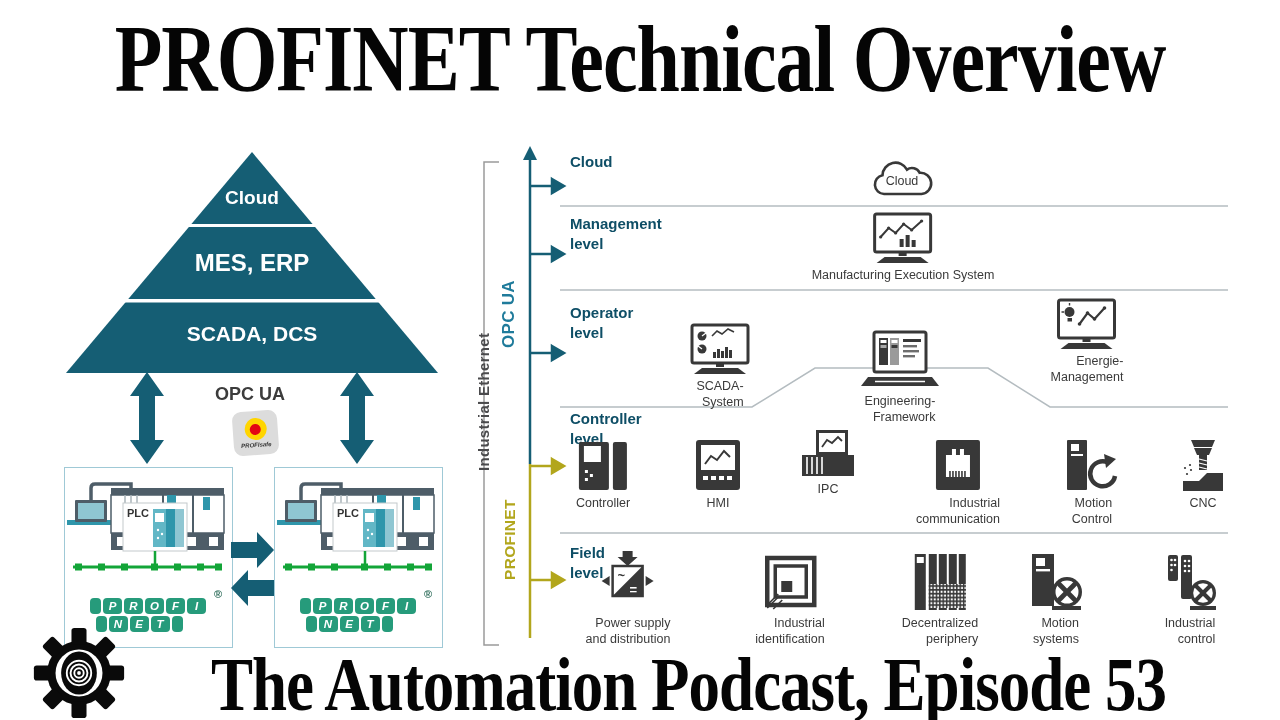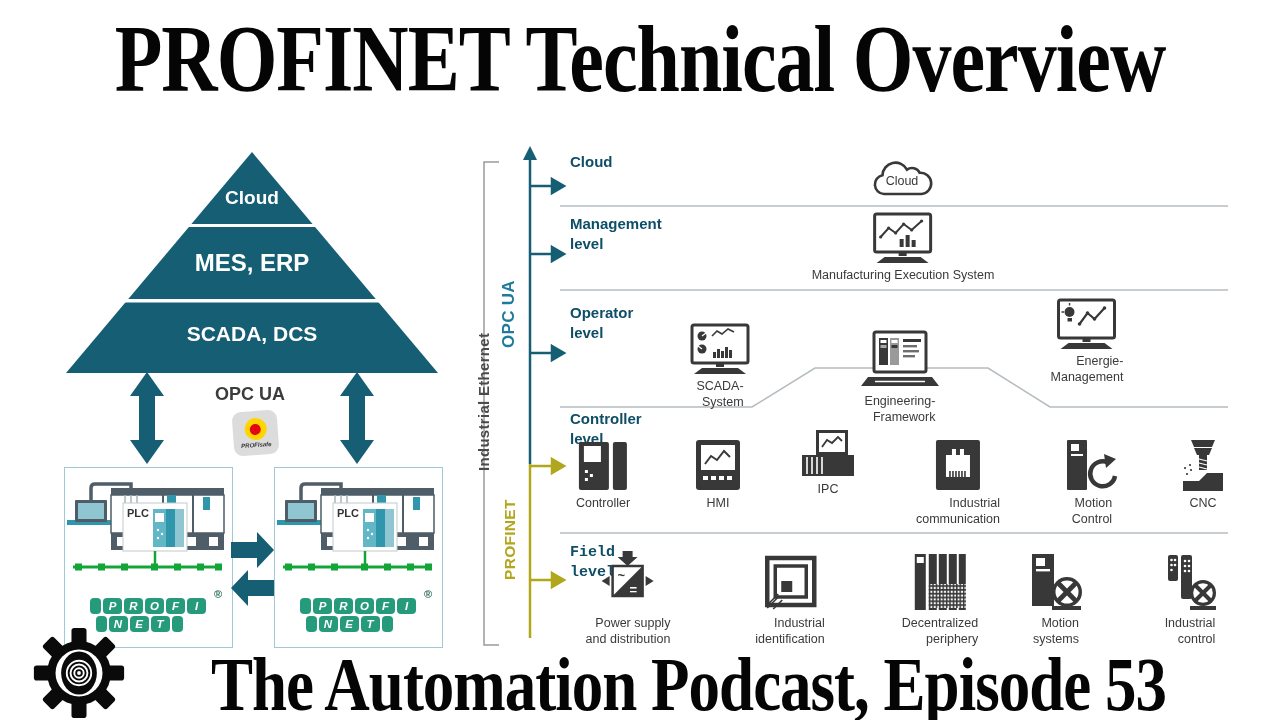--- a/index.html
+++ b/index.html
@@ -241,21 +241,21 @@
     </g>
   </svg>
 
   <div class="lvl" style="top:152px;">Cloud</div>
   <div class="lvl" style="top:214px;">Management
 level</div>
   <div class="lvl" style="top:303px;">Operator
 level</div>
   <div class="lvl" style="top:409px;">Controller
 level</div>
-  <div class="lvl" style="top:543px;font-family:Liberation Mono, monospace;">Field
+  <div class="lvl" style="top:543px;">Field
 level</div>
 
   <div class="row-item" style="left:902px;top:152px;">
     <svg class="icn" width="70" height="48" viewBox="0 0 70 48">
       <path d="M17,42 a9.5,9.5 0 0 1 -1.5,-18.8 a13,13 0 0 1 24.5,-5.6 a8.5,8.5 0 0 1 12.6,3.2 a10.2,10.2 0 0 1 1.9,21.2 z" fill="#fff" stroke="#383838" stroke-width="2.6"></path>
       <text x="35" y="33" text-anchor="middle" font-size="12.5" fill="#383838">Cloud</text>
     </svg>
   </div>
 
   <div class="row-item" style="left:903px;top:212px;">

